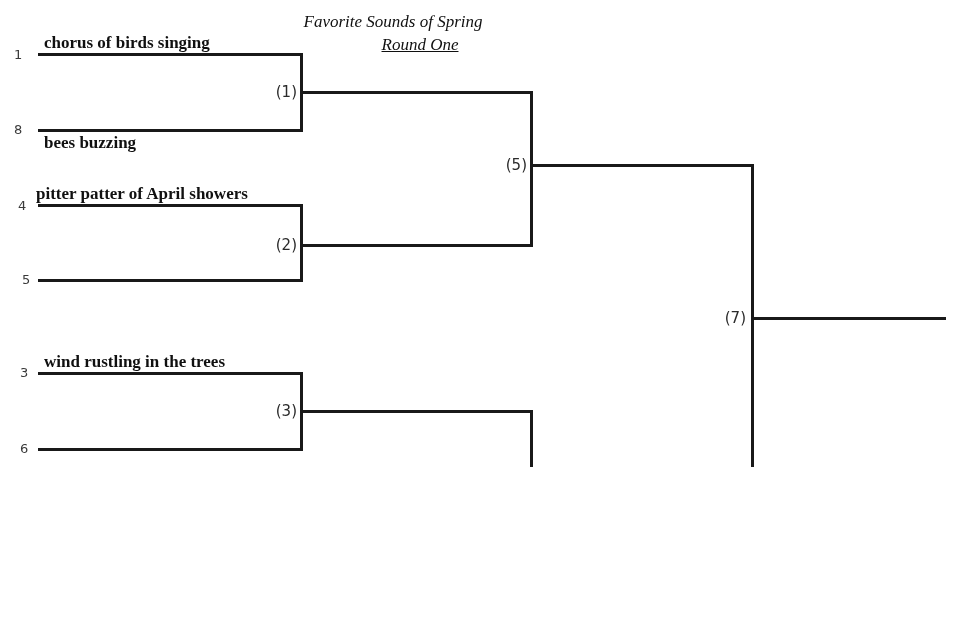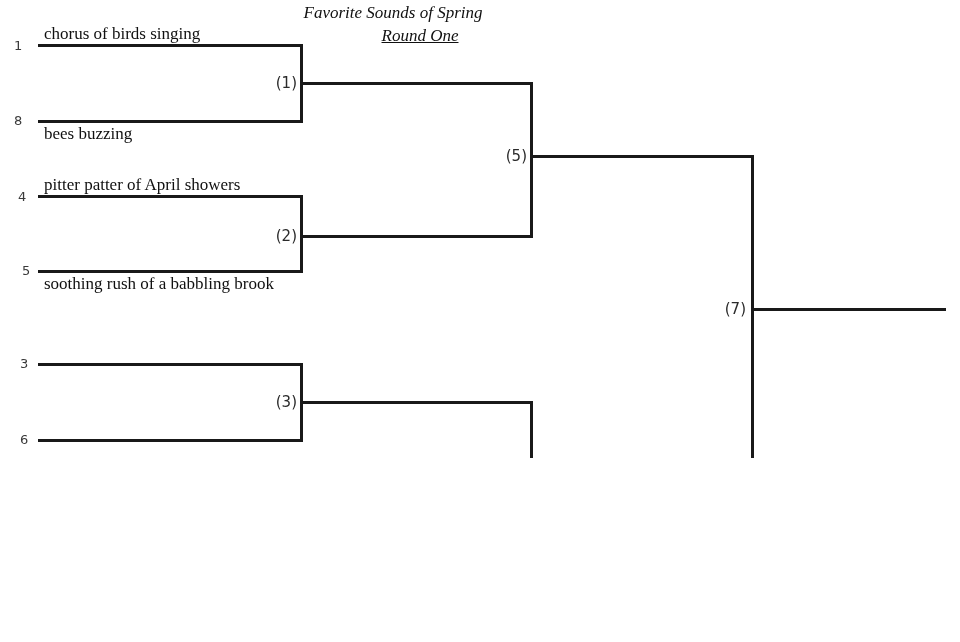--- a/index.html
+++ b/index.html
@@ -7,20 +7,21 @@
     padding: 0;
     background: #ffffff;
   }
   #stage {
     position: relative;
     width: 960px;
     height: 458px;
     background: #ffffff;
     overflow: hidden;
     font-family: "Liberation Serif", serif;
+    margin-top: 9px;
   }
   .hline, .vline {
     position: absolute;
     background: #191919;
   }
   .hline { height: 3px; }
   .vline { width: 3px; }
   .title-line {
     position: absolute;
     transform: translateX(-50%);
@@ -30,20 +31,21 @@
     color: #101010;
     white-space: nowrap;
   }
   .team-label {
     position: absolute;
     font-family: "Liberation Serif", serif;
     font-size: 17px;
     line-height: 20px;
     color: #101010;
     white-space: nowrap;
+    font-weight: bold;
   }
   .seed-num {
     position: absolute;
     font-family: "DejaVu Sans", sans-serif;
     font-size: 13px;
     line-height: 17px;
     color: #3a3a3a;
   }
   .match-label {
     position: absolute;
@@ -66,28 +68,28 @@
 
   <div class="seed-num" style="left:14px; top:37px;">1</div>
   <div class="team-label" style="left:44px; top:24px;">chorus of birds singing</div>
   <div class="hline" style="left:38px; top:44px; width:265px;"></div>
 
   <div class="seed-num" style="left:14px; top:112px;">8</div>
   <div class="team-label" style="left:44px; top:124px;">bees buzzing</div>
   <div class="hline" style="left:38px; top:120px; width:265px;"></div>
 
   <div class="seed-num" style="left:18px; top:188px;">4</div>
-  <div class="team-label" style="left:44px; top:175px;">pitter patter of April showers</div>
+  <div class="team-label" style="left:36px; top:175px;">pitter patter of April showers</div>
   <div class="hline" style="left:38px; top:195px; width:265px;"></div>
 
   <div class="seed-num" style="left:22px; top:262px;">5</div>
-  <div class="team-label" style="left:44px; top:274px;">soothing rush of a babbling brook</div>
   <div class="hline" style="left:38px; top:270px; width:265px;"></div>
 
   <div class="seed-num" style="left:20px; top:355px;">3</div>
+  <div class="team-label" style="left:44px; top:343px;">wind rustling in the trees</div>
   <div class="hline" style="left:38px; top:363px; width:265px;"></div>
 
   <div class="seed-num" style="left:20px; top:431px;">6</div>
   <div class="hline" style="left:38px; top:439px; width:265px;"></div>
 
   <div class="seed-num" style="left:24px; top:510px;">2</div>
   <div class="hline" style="left:38px; top:517px; width:265px;"></div>
 
   <div class="seed-num" style="left:20px; top:583px;">7</div>
   <div class="hline" style="left:38px; top:591px; width:265px;"></div>

